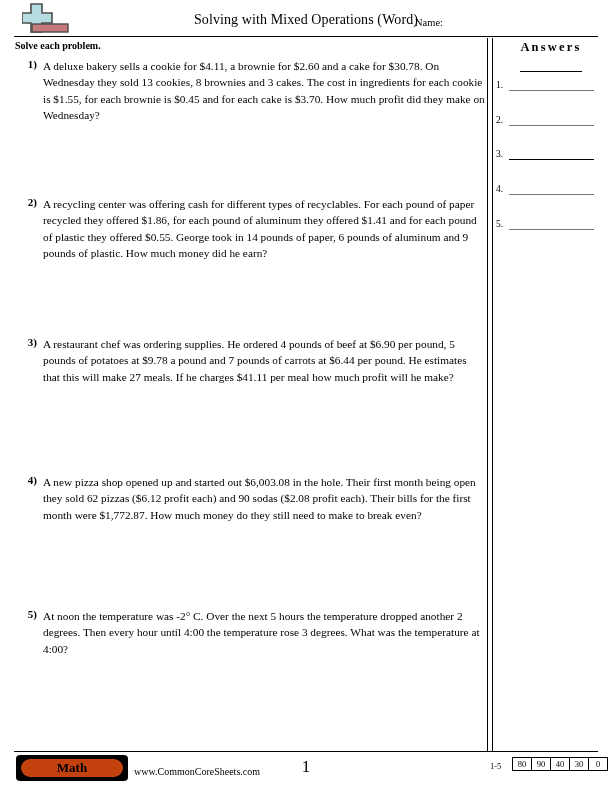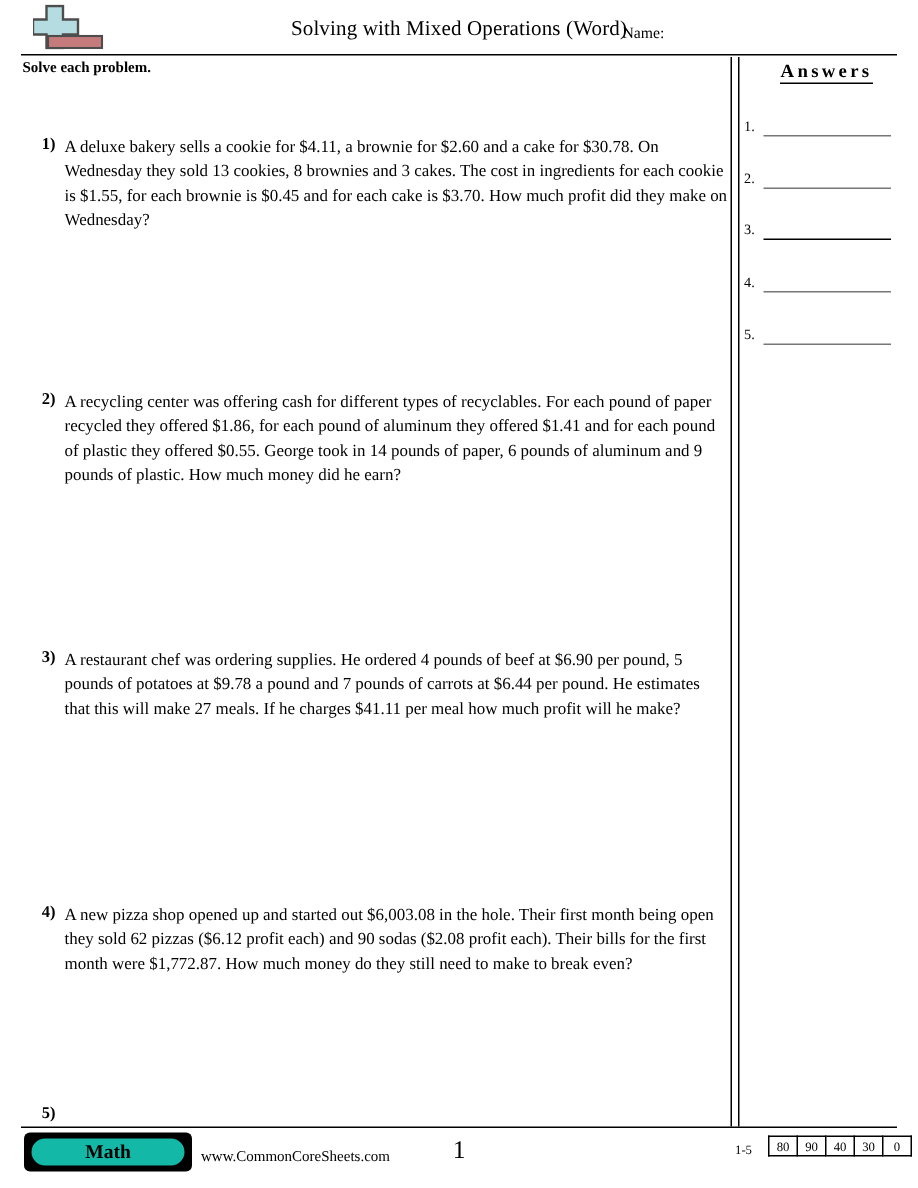--- a/index.html
+++ b/index.html
@@ -100,36 +100,35 @@
     width: 22px;
     text-align: right;
     font-size: 11px;
     font-weight: bold;
   }
   .problem .body {
     margin-left: 28px;
     font-size: 11.3px;
     line-height: 16.3px;
     text-align: left;
-    margin-top: 32px;
   }
 
   
   .answers-heading {
     position: absolute;
     left: 496px; top: 40px;
     width: 110px;
     text-align: center;
     font-size: 12.5px;
     font-weight: bold;
     letter-spacing: 2.2px;
   }
   .answers-heading span {
     border-bottom: 1.4px solid #000;
-    padding-bottom: 1px;
+    padding-bottom: 17px;
     font-family: Liberation Serif, serif;
   }
   .answer-row {
     position: absolute;
     left: 496px;
     width: 100px;
     height: 14px;
   }
   .answer-row .a-num {
     position: absolute;
@@ -161,21 +160,21 @@
     position: absolute;
     left: 16px; top: 755px;
     width: 112px; height: 26px;
     background: #000;
     border-radius: 4px;
   }
   .math-badge .oval {
     position: absolute;
     left: 5px; top: 4px;
     width: 102px; height: 18px;
-    background: #14b8a6;
+    background: #c2410c;
     border-radius: 9px;
     text-align: center;
     line-height: 18px;
     font-size: 13px;
     font-weight: bold;
     font-family: "Liberation Serif", "DejaVu Serif", serif;
     color: #000;
   }
   .site-url {
     position: absolute;
@@ -260,20 +259,21 @@
       <div class="body">A restaurant chef was ordering supplies. He ordered 4 pounds of beef at $6.90 per pound, 5 pounds of potatoes at $9.78 a pound and 7 pounds of carrots at $6.44 per pound. He estimates that this will make 27 meals. If he charges $41.11 per meal how much profit will he make?</div>
     </div>
 
     <div class="problem" style="height:134px;">
       <div class="num">4)</div>
       <div class="body">A new pizza shop opened up and started out $6,003.08 in the hole. Their first month being open they sold 62 pizzas ($6.12 profit each) and 90 sodas ($2.08 profit each). Their bills for the first month were $1,772.87. How much money do they still need to make to break even?</div>
     </div>
 
     <div class="problem" style="height:70px;">
       <div class="num">5)</div>
+      <div class="body">At noon the temperature was -2° C. Over the next 5 hours the temperature dropped another 2 degrees. Then every hour until 4:00 the temperature rose 3 degrees. What was the temperature at 4:00?</div>
     </div>
 
   </div>
 
   <div class="answers-heading">
     <span>Answers</span>
   </div>
 
   <div class="answer-row" style="top:79px;">
     <span class="a-num">1.</span>

